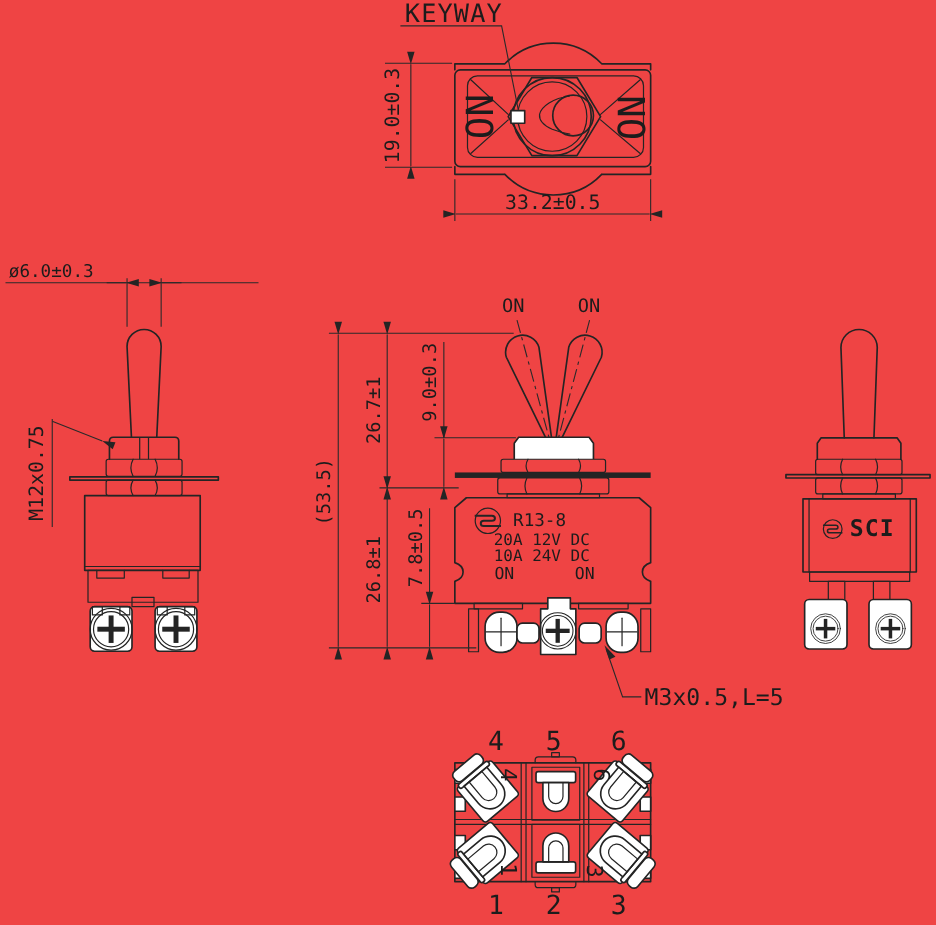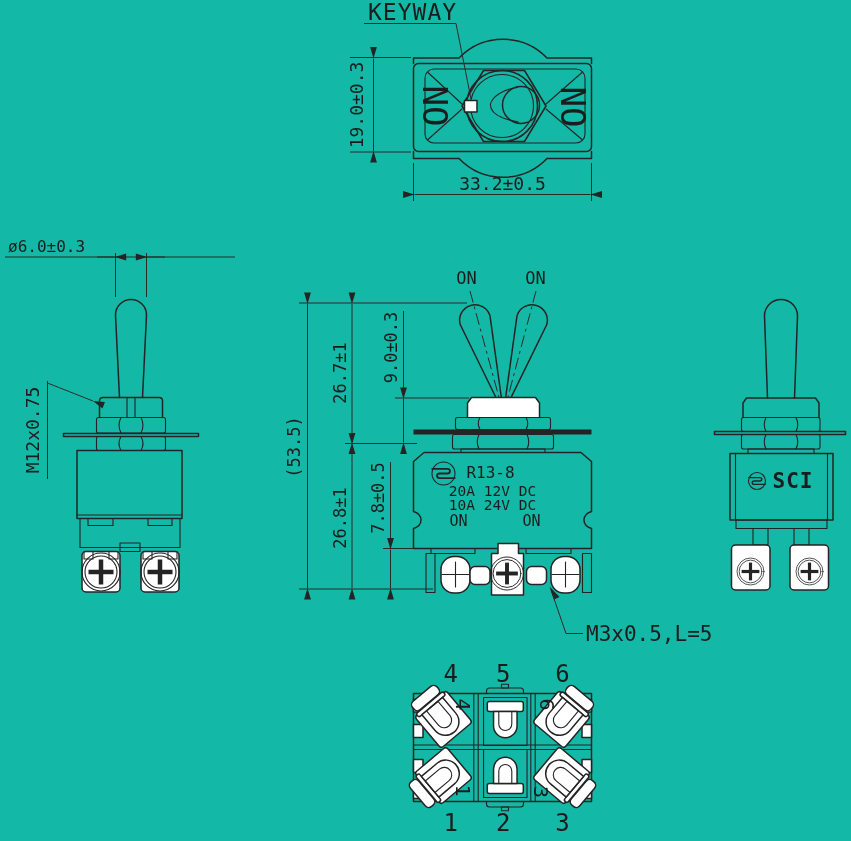--- a/index.html
+++ b/index.html
@@ -1,16 +1,16 @@
 <!DOCTYPE html>
 <html><head>
 <meta charset="utf-8">
 <style>
   html,body{margin:0;padding:0;background:#ffffff;}
-  .stage{position:relative;width:851px;height:841px;background:#14b8a6;overflow:hidden;}
+  .stage{position:relative;width:851px;height:841px;background:#ef4444;overflow:hidden;}
   svg{display:block;}
   text{font-family:"DejaVu Sans Mono","Liberation Mono",monospace;fill:#1c1c1c;}
   .ln   {stroke:#242424;stroke-width:1.5;fill:none;stroke-linecap:round;stroke-linejoin:round;}
   .ln2  {stroke:#242424;stroke-width:1.1;fill:none;stroke-linecap:round;stroke-linejoin:round;}
   .lnW  {stroke:#242424;stroke-width:1.5;fill:#ffffff;stroke-linejoin:round;}
   .dim  {stroke:#2a2a2a;stroke-width:1;fill:none;}
   .cl   {stroke:#2a2a2a;stroke-width:1;fill:none;stroke-dasharray:12 4 3 4;}
   .thick{fill:#242424;stroke:none;}
   .cross{stroke:#242424;stroke-width:4.5;fill:none;stroke-linecap:butt;}
 </style>

